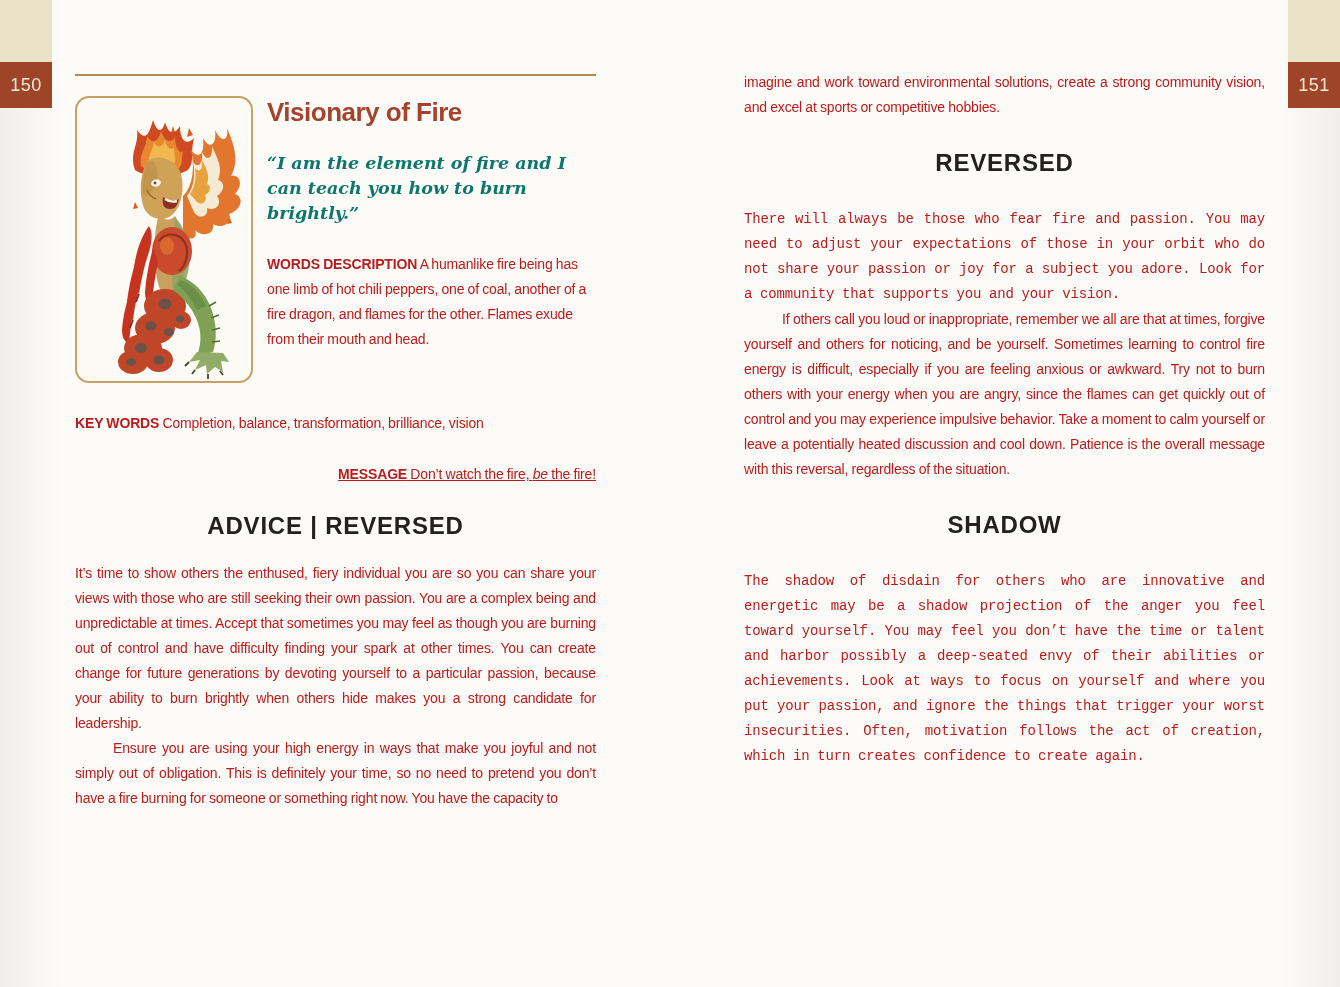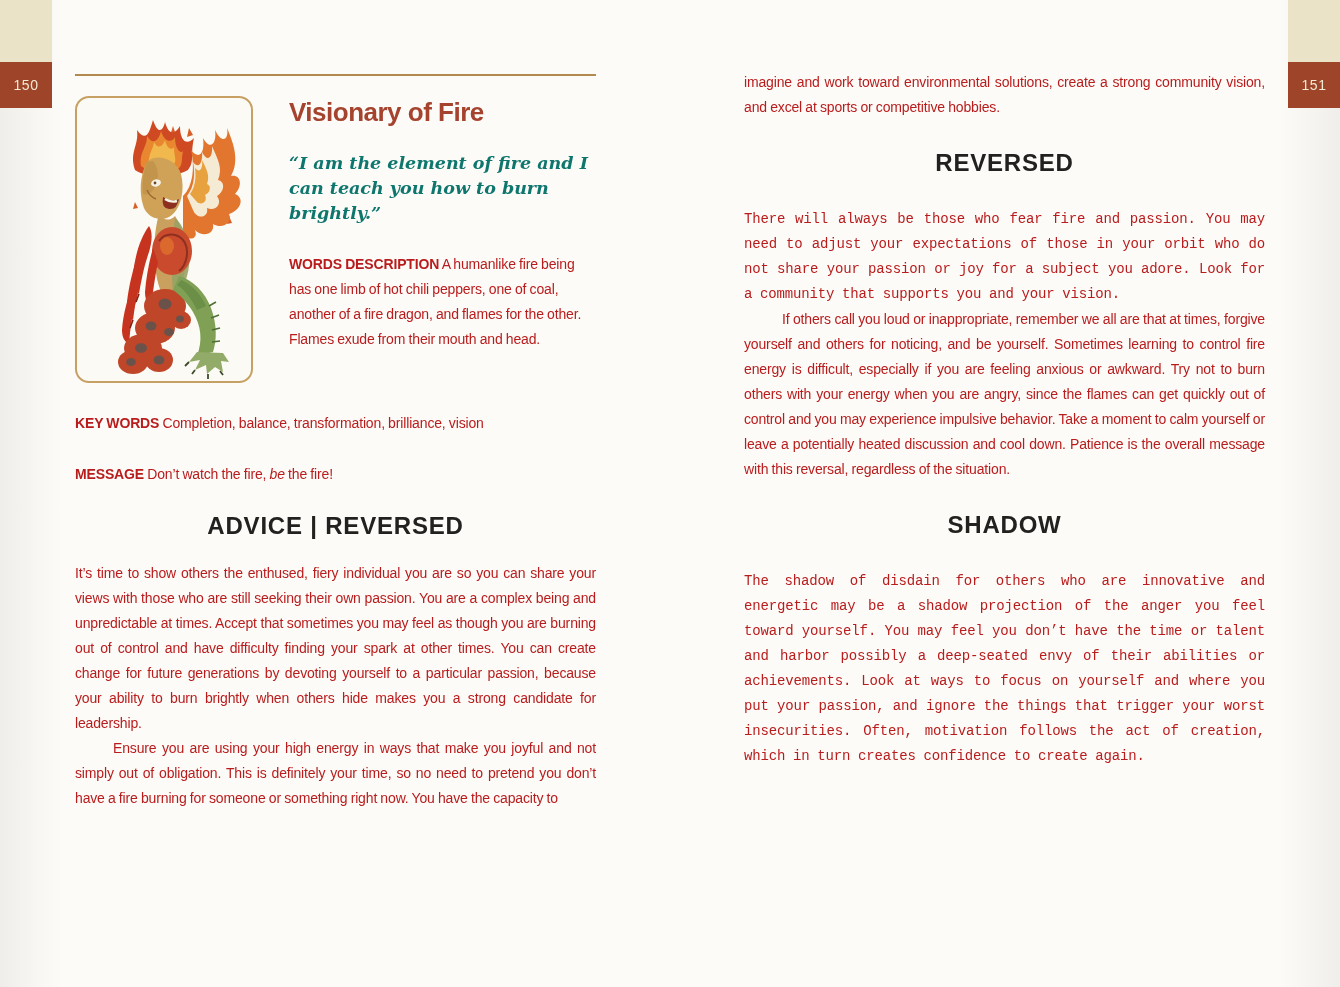--- a/index.html
+++ b/index.html
@@ -21,33 +21,33 @@
   
   .corner { position:absolute; top:0; width:52px; height:62px; background:#ebe3c8; }
   .corner.left { left:0; }
   .corner.right { right:0; }
 
   
   .page-tab {
     position:absolute; top:62px; width:52px; height:46px;
     background:#9e4428; color:#f3ead6;
     display:flex; align-items:center; justify-content:center;
-    font-size:14px; letter-spacing:0.5px;
+    font-size:18px; letter-spacing:0.5px;
   }
   .page-tab.left { left:0; }
   .page-tab.right { right:0; }
 
   
   .page-col { position:absolute; }
   .page-col.left  { left:75px;  top:62px; width:521px; }
   .page-col.right { left:744px; top:70px; width:521px; }
 
   .title-rule { height:2px; background:#b28a50; margin-top:12px; }
 
-  .top-row { display:flex; gap:36px; margin-top:20px; }
+  .top-row { display:flex; gap:14px; margin-top:20px; }
 
   .card {
     flex:0 0 178px; width:178px; height:287px;
     border:2px solid #c7a163; border-radius:14px;
     background:#fcfaf4; overflow:hidden;
   }
   .card svg { display:block; }
 
   .intro { flex:1; min-width:0; }
   .card-title {
@@ -60,21 +60,21 @@
     font-size:17.5px; line-height:25px; color:#0f766e;
   }
   .body-text {
     font-size:14px; line-height:25px;
     letter-spacing:-0.15px; word-spacing:-0.5px;
     text-align:justify; color:#b91c1c;
   }
   .image-desc { margin-top:26px; text-align:left; }
   .inline-label { font-weight:bold; }
   .kw  { margin-top:28px; text-align:left; }
-  .msg { margin-top:26px; text-align:left; }
+  .msg { margin-top:26px; text-align:right;text-decoration:underline; }
   .msg .em { font-style:italic; }
 
   .section-heading {
     margin-top:26px;
     font-size:24px; font-weight:bold; letter-spacing:0.8px;
     text-align:center; line-height:25px; color:#232020;
   }
   .para { margin-top:23px; }
   .para.cont { margin-top:0; text-indent:38px; }
   .page-col.right .section-heading { margin-top:30px; }

